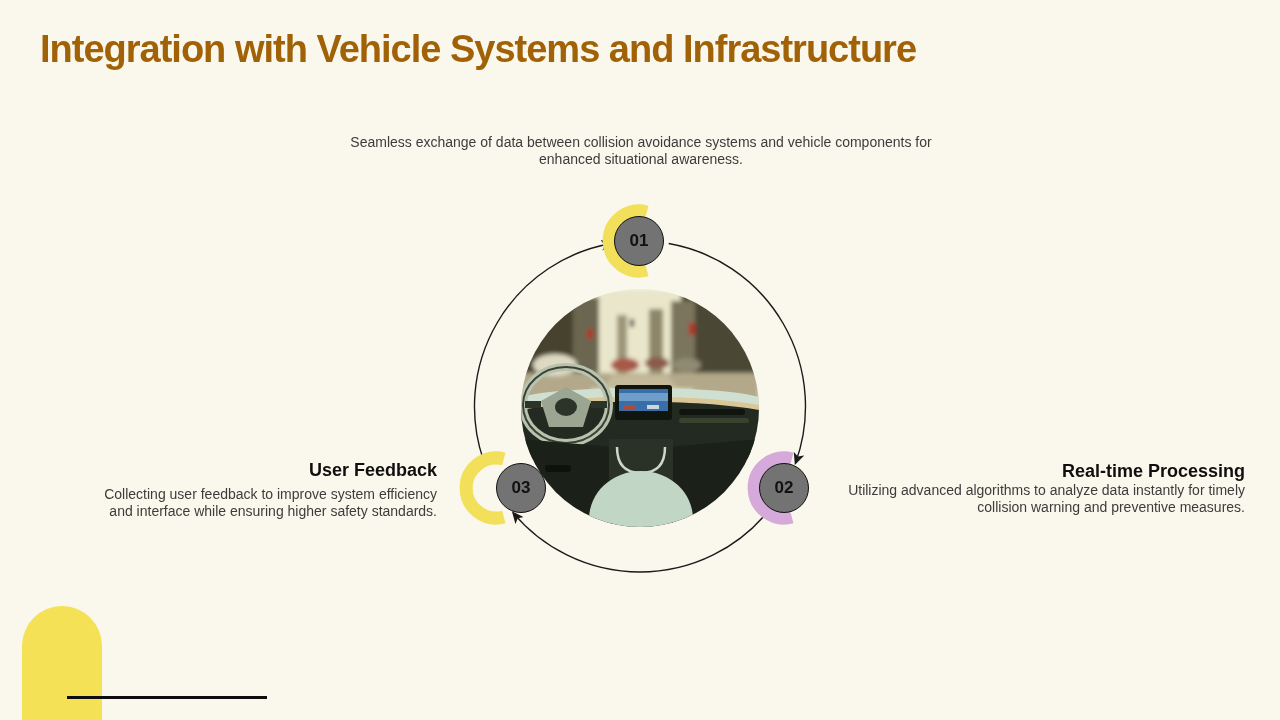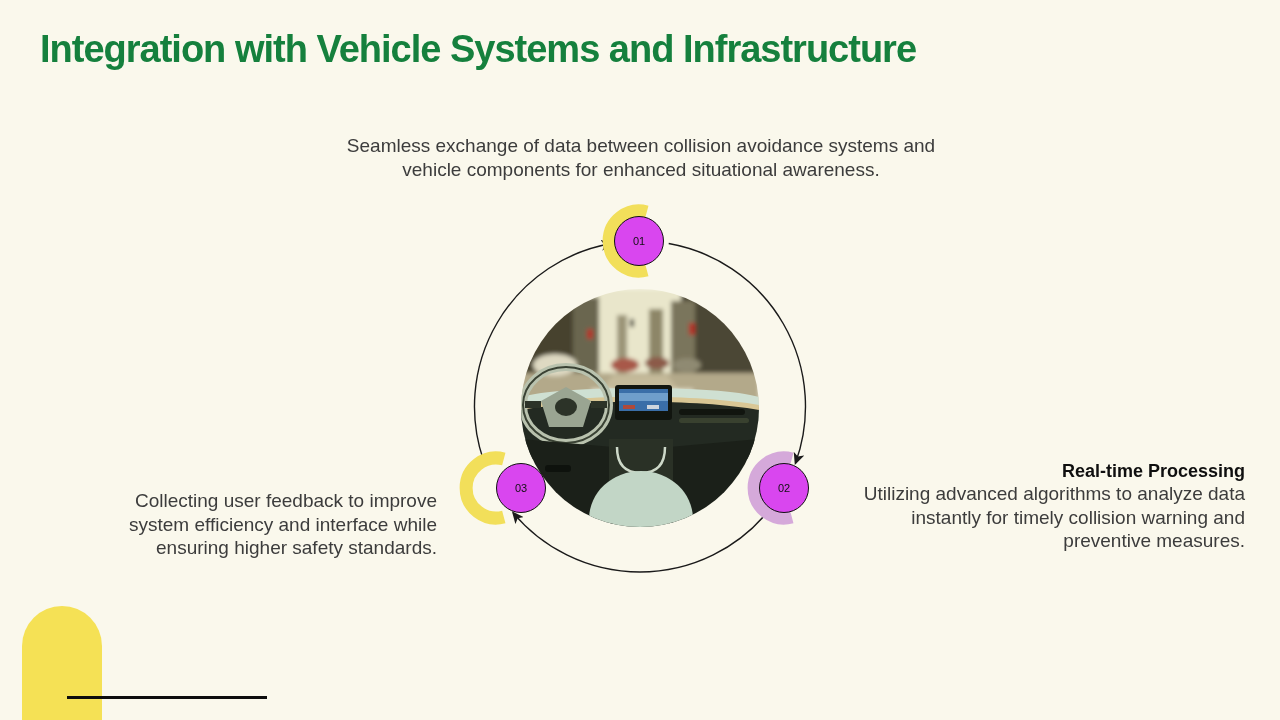--- a/index.html
+++ b/index.html
@@ -8,45 +8,45 @@
     position: relative;
     background: #faf8ec;
     font-family: "Liberation Sans", sans-serif;
     color: #1a1a1a;
   }
   .abs { position: absolute; }
 
   .slide-title {
     left: 40px; top: 28px; width: 1120px;
     font-size: 38px; font-weight: bold; letter-spacing: -1px;
-    color: #15803d;
+    color: #a16207;
   }
 
   .step-heading { font-weight: bold; font-size: 18px; color: #0f0f0f; }
-  .step-body { font-size: 19px; line-height: 1.24; color: #3c3c3c; }
+  .step-body { font-size: 14px; line-height: 1.24; color: #3c3c3c; }
 
   .block-top    { left: 341px; top: 114px; width: 600px; text-align: center; }
   .block-top .step-body   { margin-top: 20px; }
 
   .block-right  { left: 843px; top: 461px; width: 402px; text-align: right; }
   .block-right .step-body { }
 
   .block-left   { left: 87px;  top: 460px; width: 350px; text-align: right; }
-  .block-left .step-body  { margin-top: 29px; }
+  .block-left .step-body  { margin-top: 5px; }
 
   svg.diagram-layer {
     left: 0; top: 0; width: 1280px; height: 720px;
     pointer-events: none;
   }
 
   .node {
     width: 50px; height: 50px; border-radius: 50%;
-    background: #d946ef; border: 1.6px solid #111111;
+    background: #737373; border: 1.6px solid #111111;
     display: flex; align-items: center; justify-content: center;
-    font-weight: normal; font-size: 11px; color: #111111;
+    font-weight: bold; font-size: 17px; color: #111111;
   }
   .node-01 { left: 614px; top: 216px; }
   .node-02 { left: 759px; top: 463px; }
   .node-03 { left: 496px; top: 463px; }
 
   .center-photo { left: 521px; top: 289px; width: 238px; height: 238px; }
 
   .deco-pill {
     left: 22px; top: 606px; width: 80px; height: 114px;
     background: #f5e155; border-radius: 40px 40px 0 0;
@@ -156,17 +156,18 @@
 <div class="abs block-top">
   <div class="step-body">Seamless exchange of data between collision avoidance systems and vehicle components for enhanced situational awareness.</div>
 </div>
 
 <div class="abs block-right">
   <div class="step-heading">Real-time Processing</div>
   <div class="step-body">Utilizing advanced algorithms to analyze data instantly for timely collision warning and preventive measures.</div>
 </div>
 
 <div class="abs block-left">
+  <div class="step-heading">User Feedback</div>
   <div class="step-body">Collecting user feedback to improve system efficiency and interface while ensuring higher safety standards.</div>
 </div>
 
 <div class="abs deco-pill"></div>
 <div class="abs deco-line"></div>
 
 </body></html>

